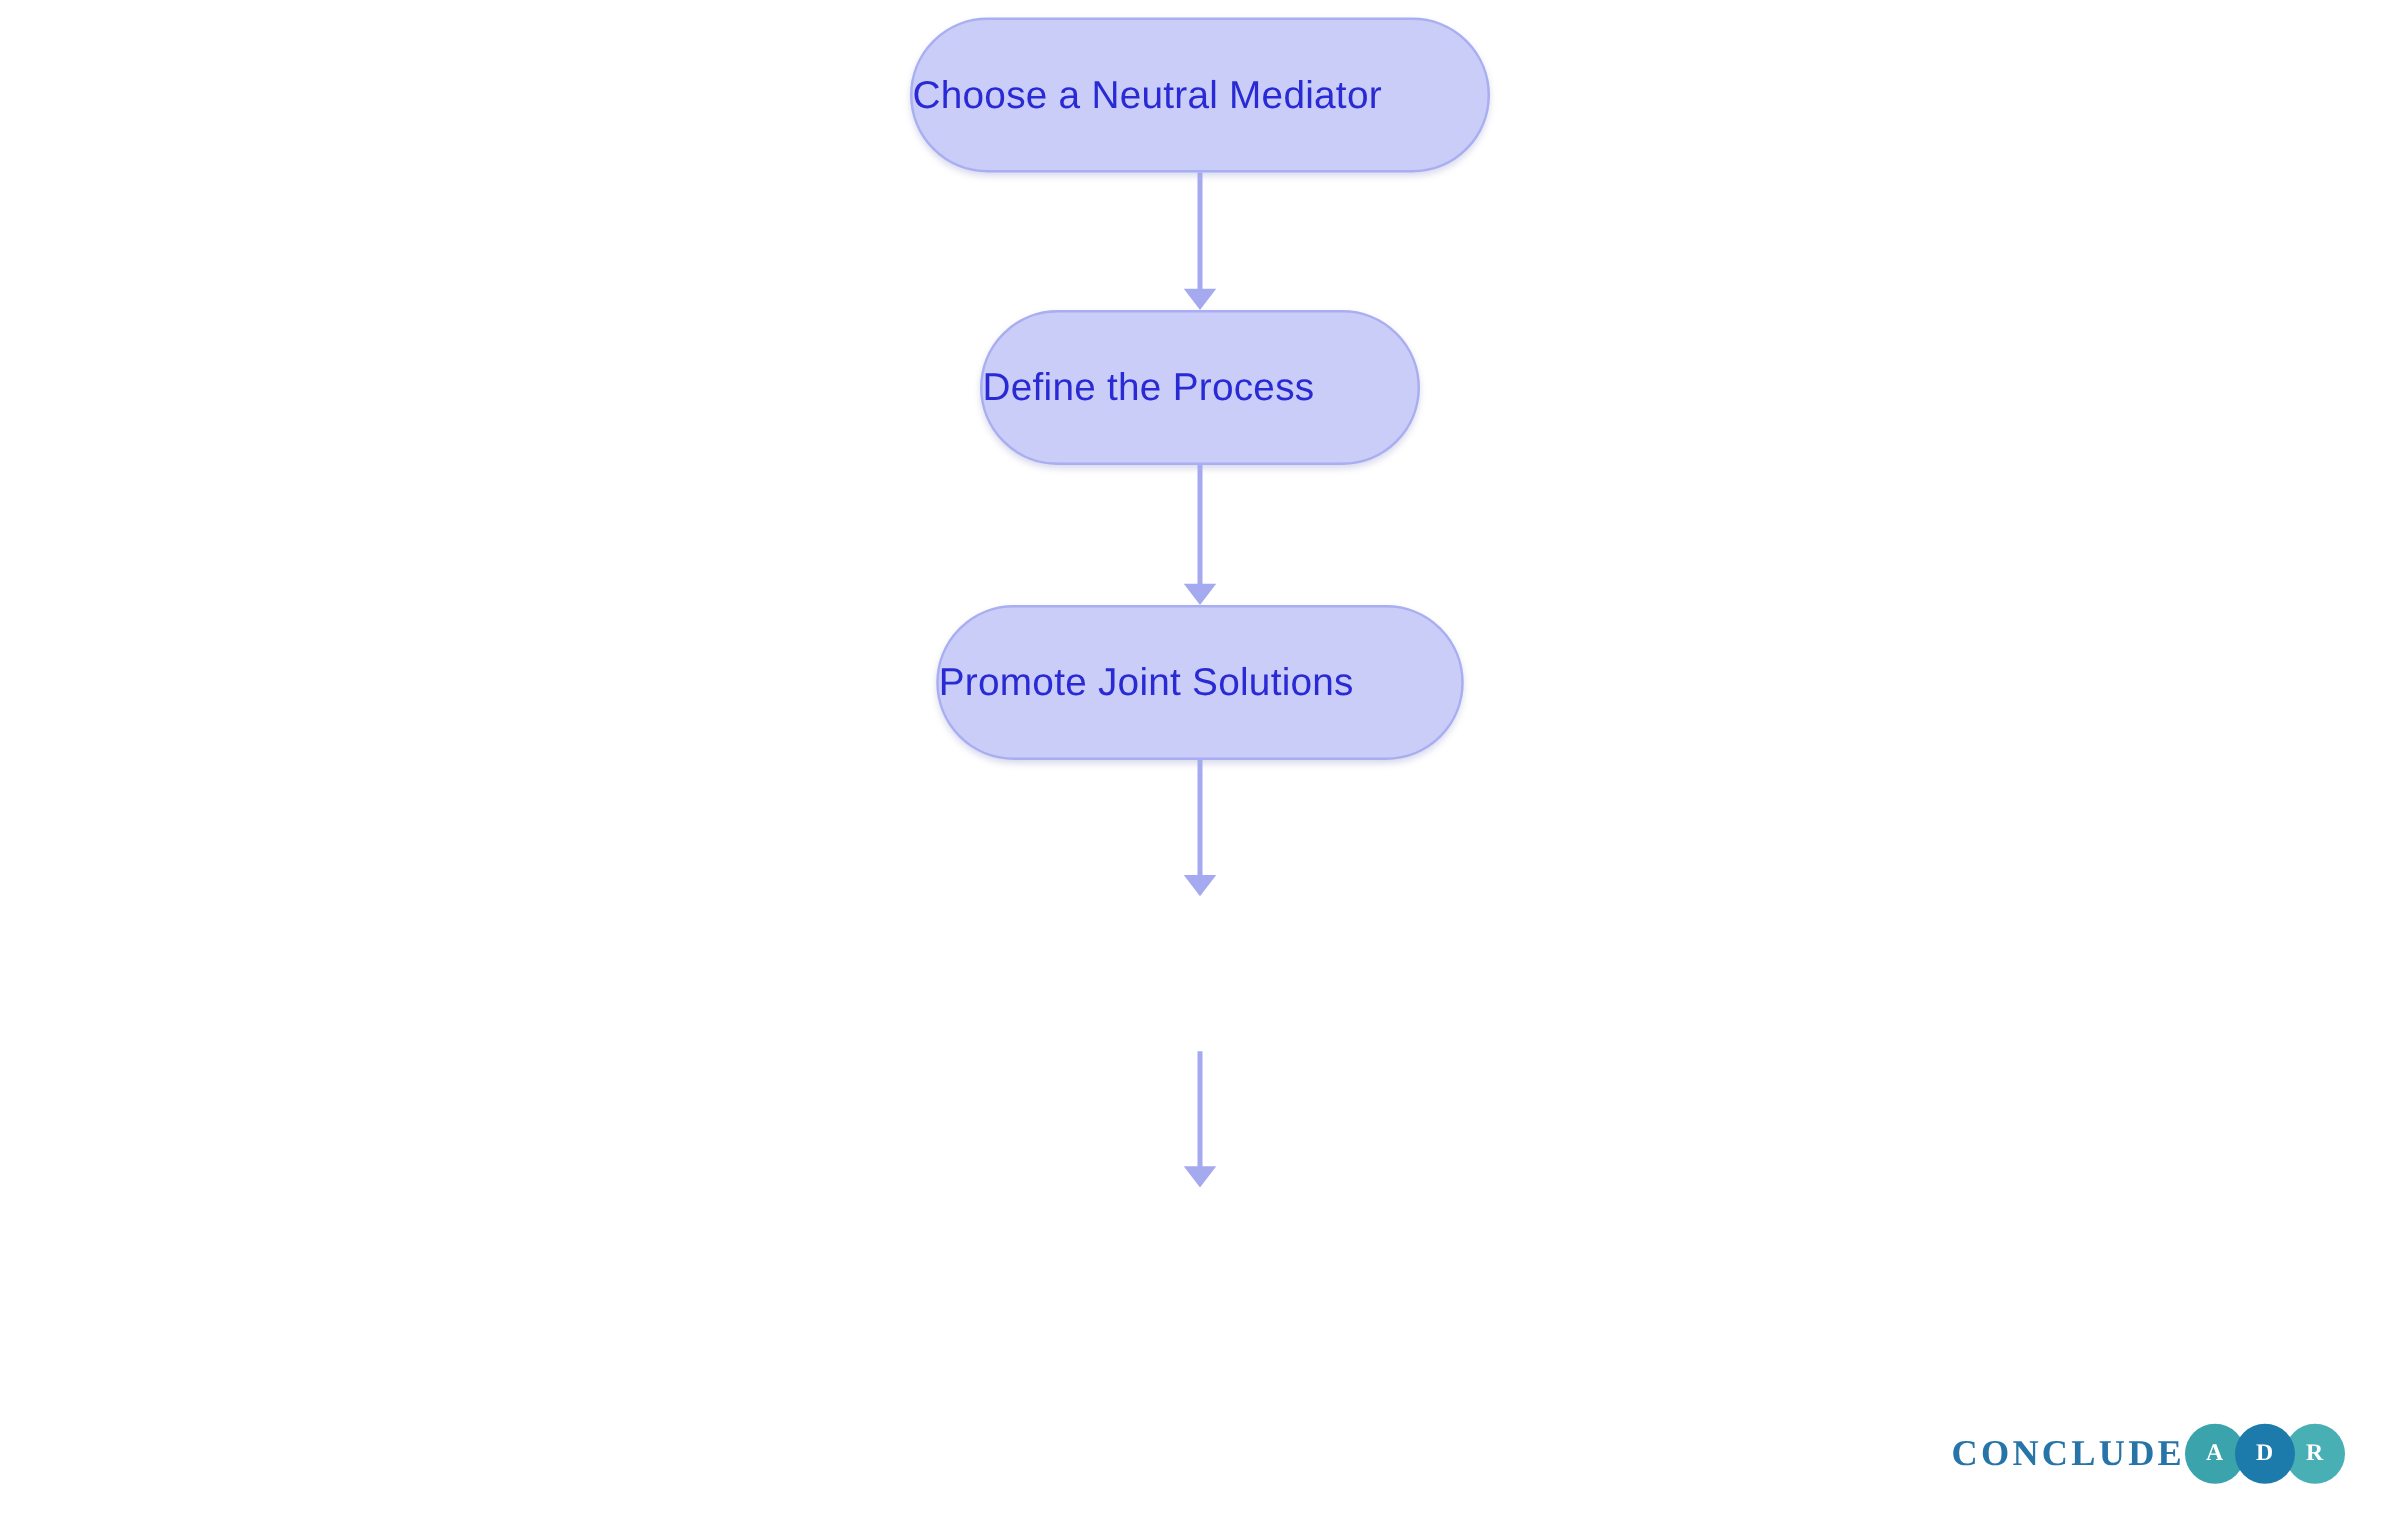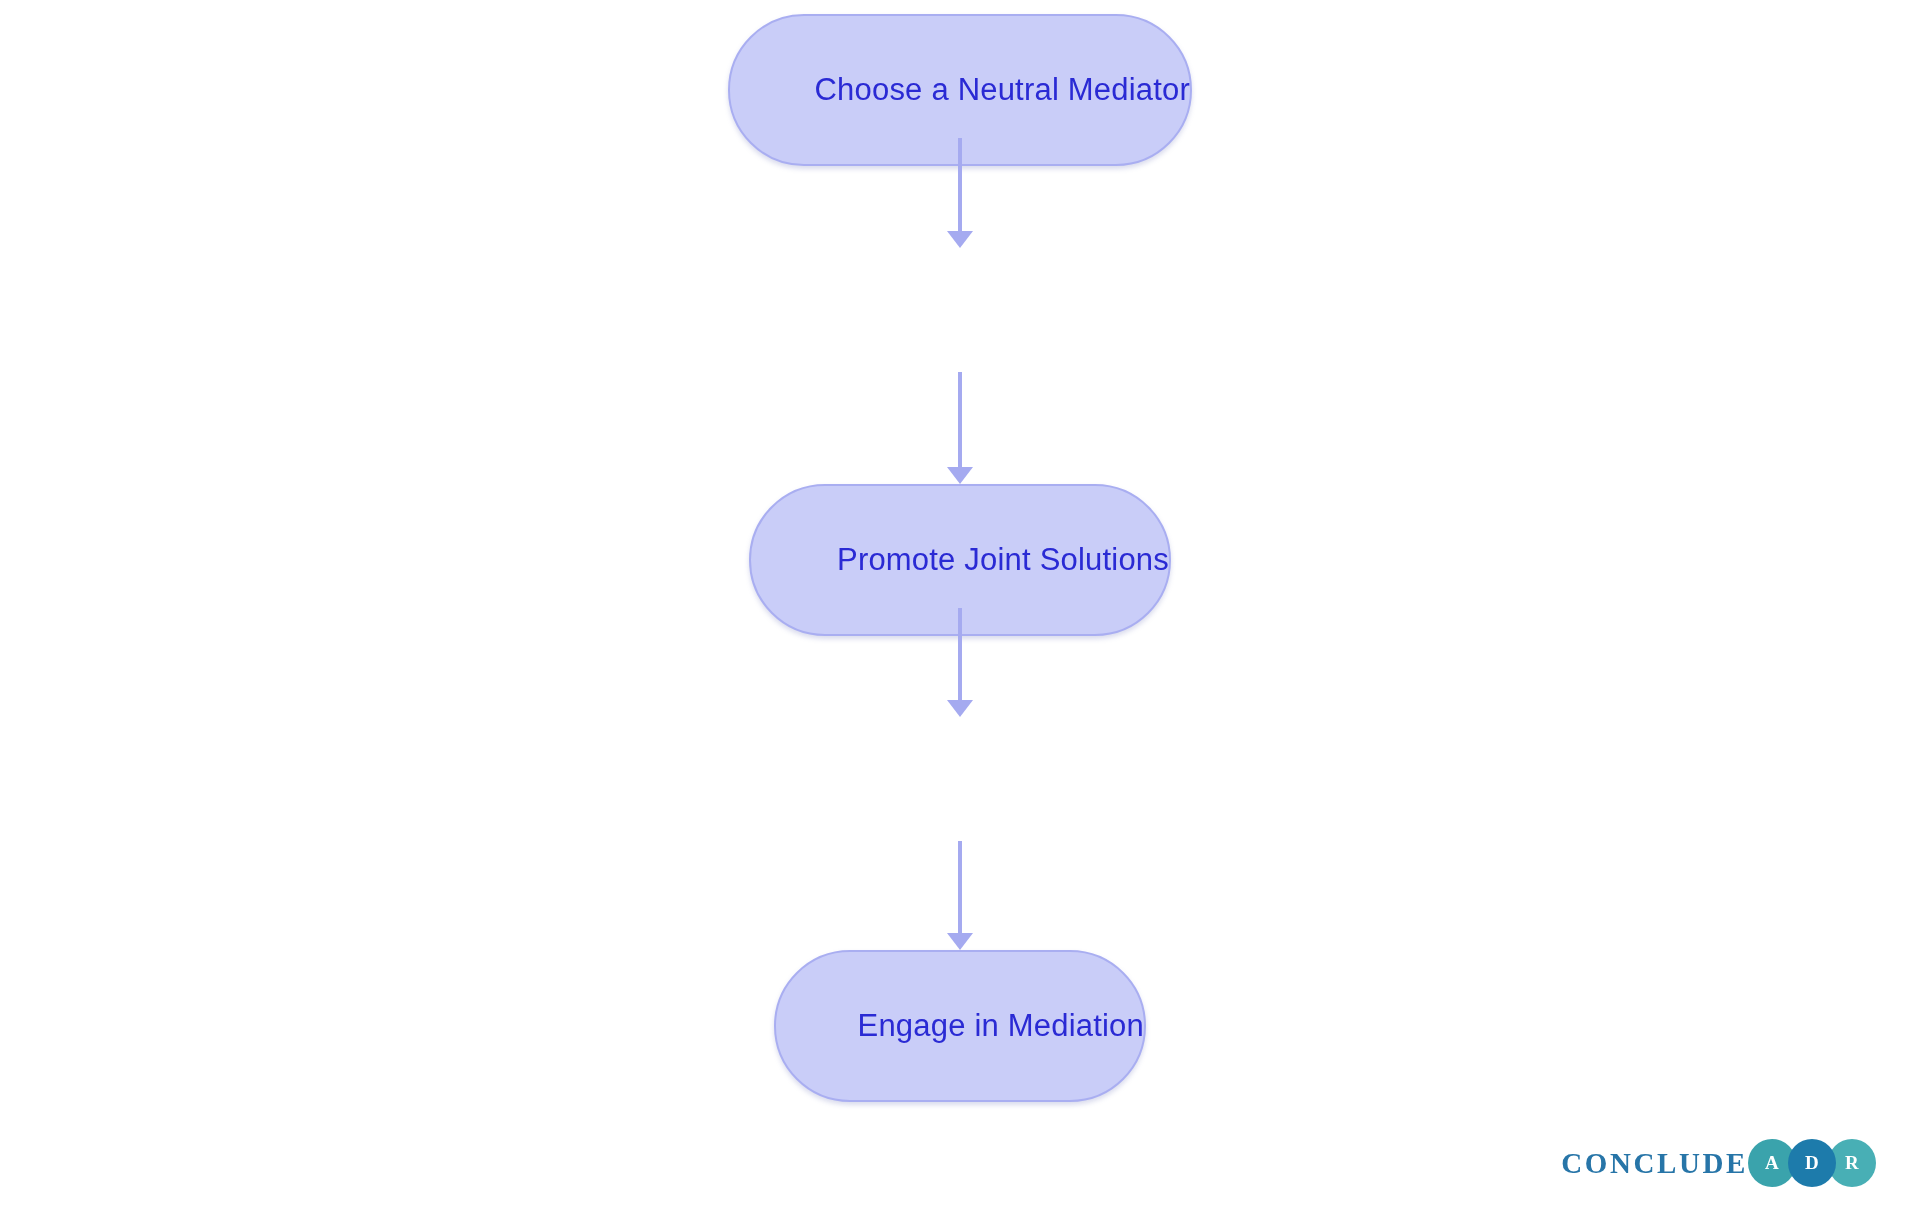--- a/index.html
+++ b/index.html
@@ -18,27 +18,27 @@
   #flowchart-canvas {
     position: absolute;
     inset: 0;
   }
 
   
   .node {
     position: absolute;
     display: flex;
     align-items: center;
-    justify-content: flex-end;
+    justify-content: flex-start;
     box-sizing: border-box;
     background: #c9cdf8;
     border: 2px solid #a9aef1;
     border-radius: 999px;
     box-shadow: 0 3px 5px rgba(120,125,190,0.28);
-    height: 152px;
+    height: 124px;
     left: 50%;
     transform: translateX(-50%);
   }
   .node-label {
     color: #2a2ad4;
     font-size: 31px;
     font-weight: 400;
     letter-spacing: 0.2px;
     white-space: nowrap;
     font-family: "Liberation Sans", sans-serif;
@@ -126,20 +126,23 @@
 
   <div class="node node-1">
     <span class="node-label">Choose a Neutral Mediator</span>
   </div>
 
   <div class="connector conn-1">
     <div class="stem"></div>
     <div class="head"></div>
   </div>
 
+  <div class="node node-2">
+    <span class="node-label">Define the Process</span>
+  </div>
 
   <div class="connector conn-2">
     <div class="stem"></div>
     <div class="head"></div>
   </div>
 
   <div class="node node-3">
     <span class="node-label">Promote Joint Solutions</span>
   </div>
 
@@ -147,23 +150,20 @@
     <div class="stem"></div>
     <div class="head"></div>
   </div>
 
 
   <div class="connector conn-4">
     <div class="stem"></div>
     <div class="head"></div>
   </div>
 
-  <div class="node node-5">
-    <span class="node-label">Engage in Mediation</span>
-  </div>
 
 </div>
 
 <div id="brand-logo">
   <div class="brand-wordmark">CONCLUDE</div>
   <div class="brand-circles">
     <div class="brand-circle circle-a">
       <span>A</span>
     </div>
     <div class="brand-circle circle-r">

